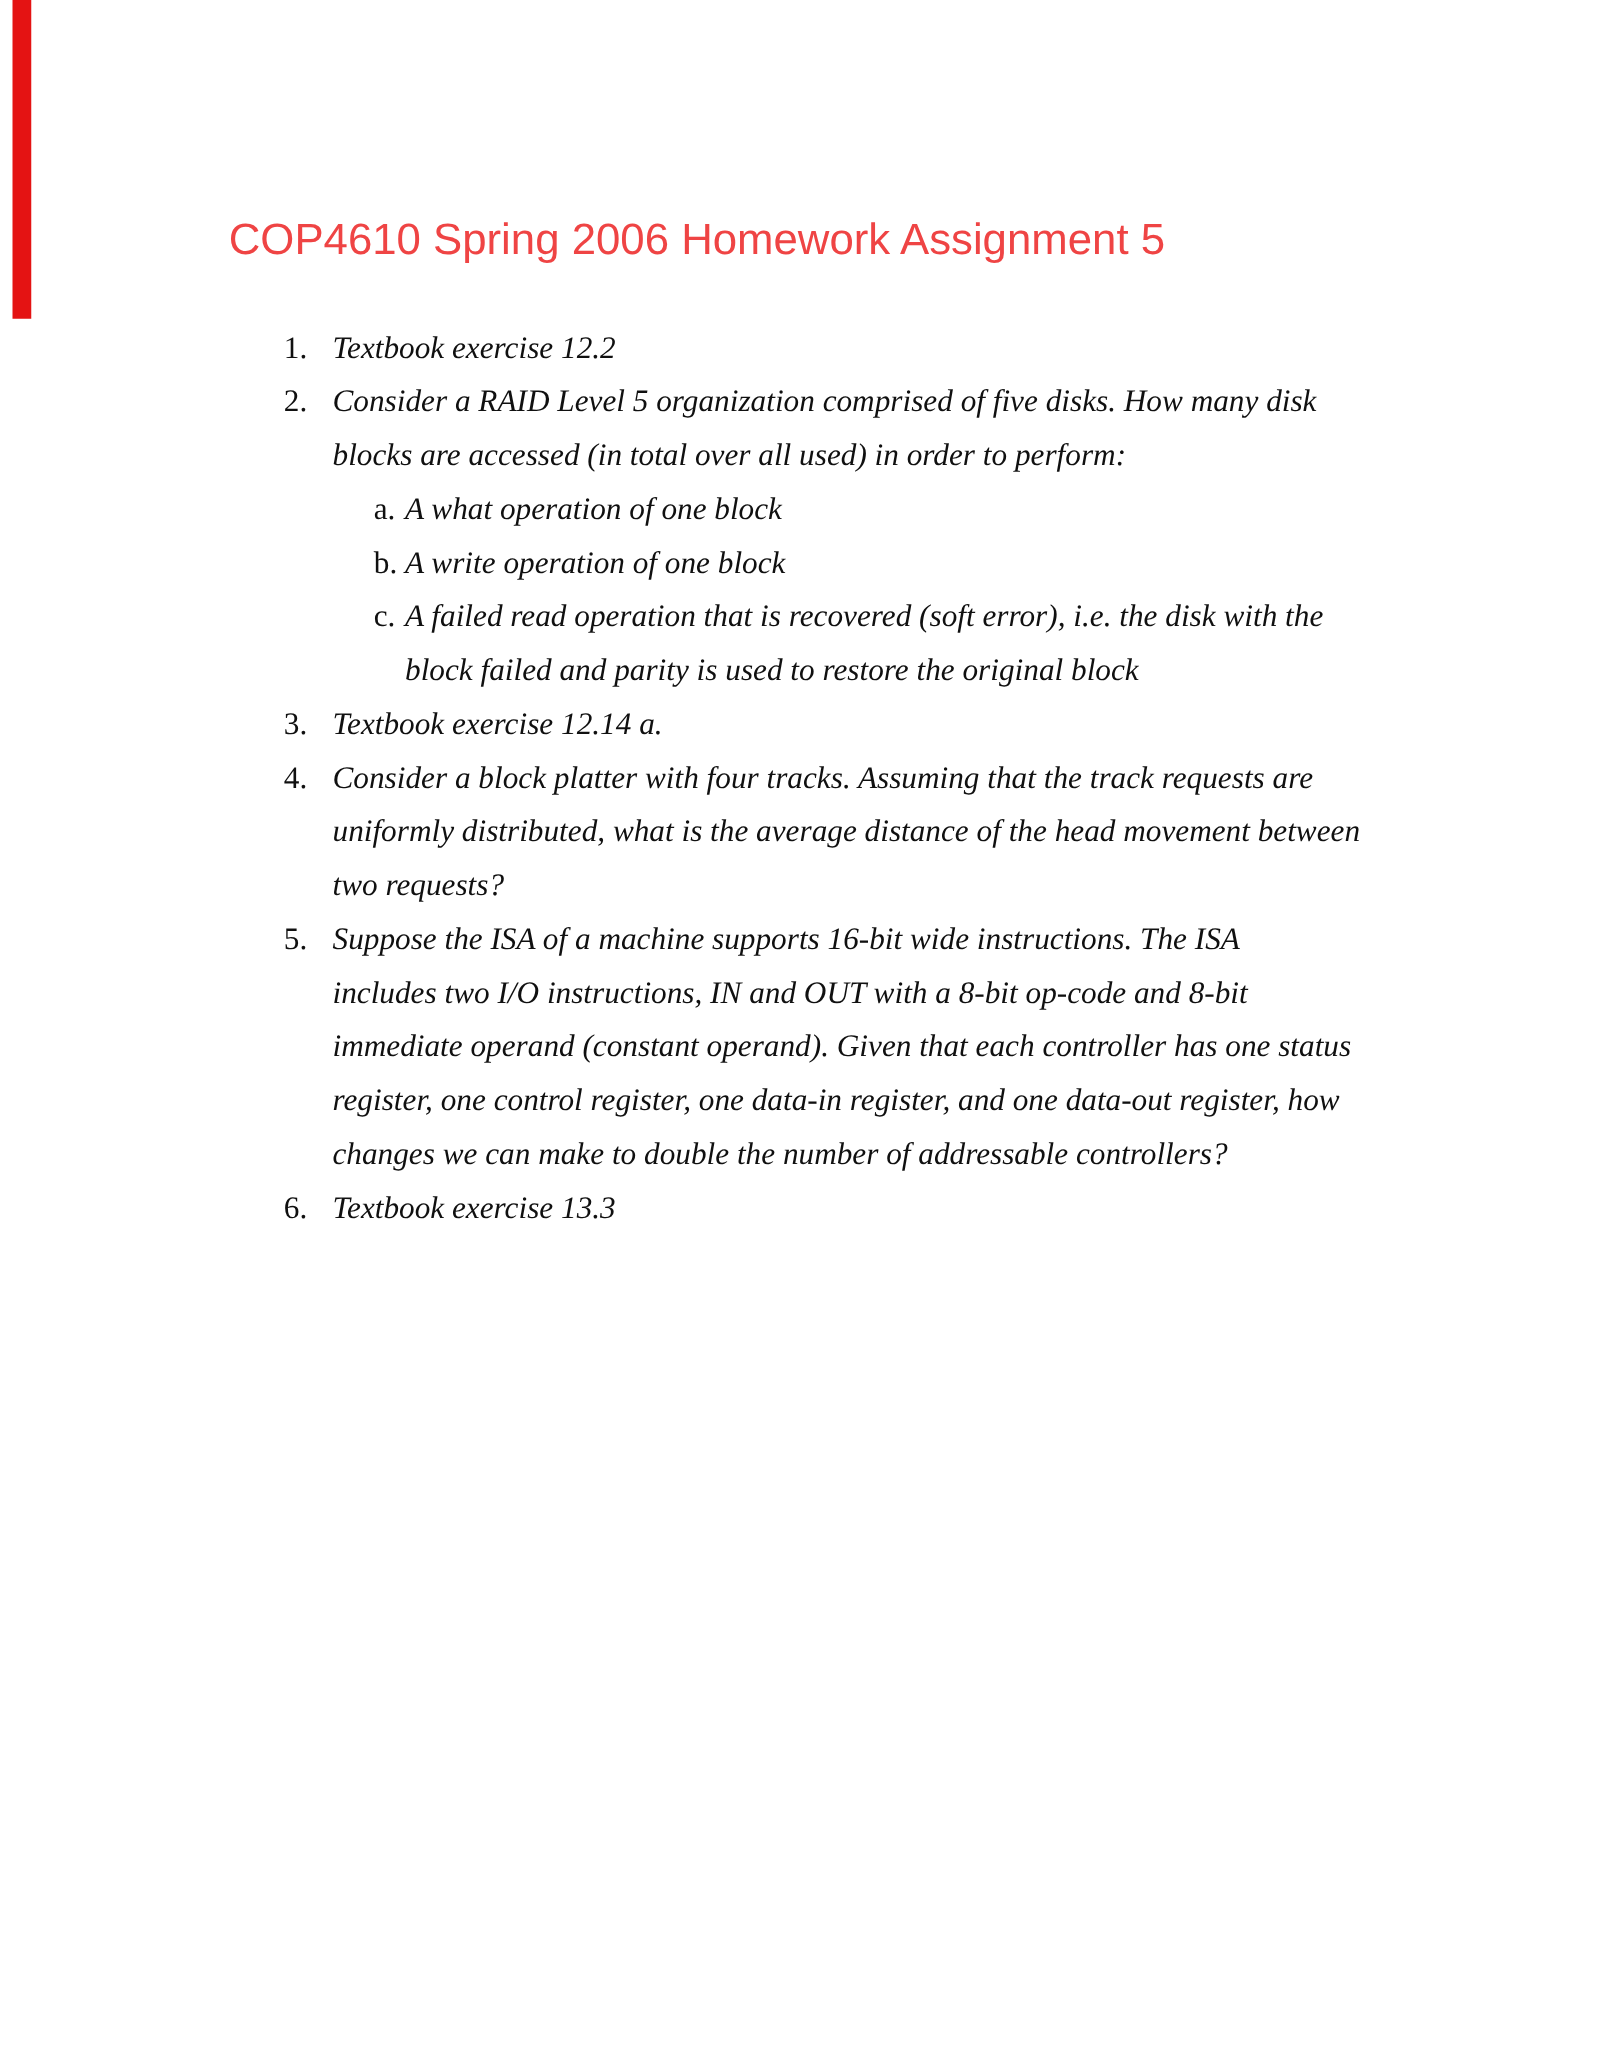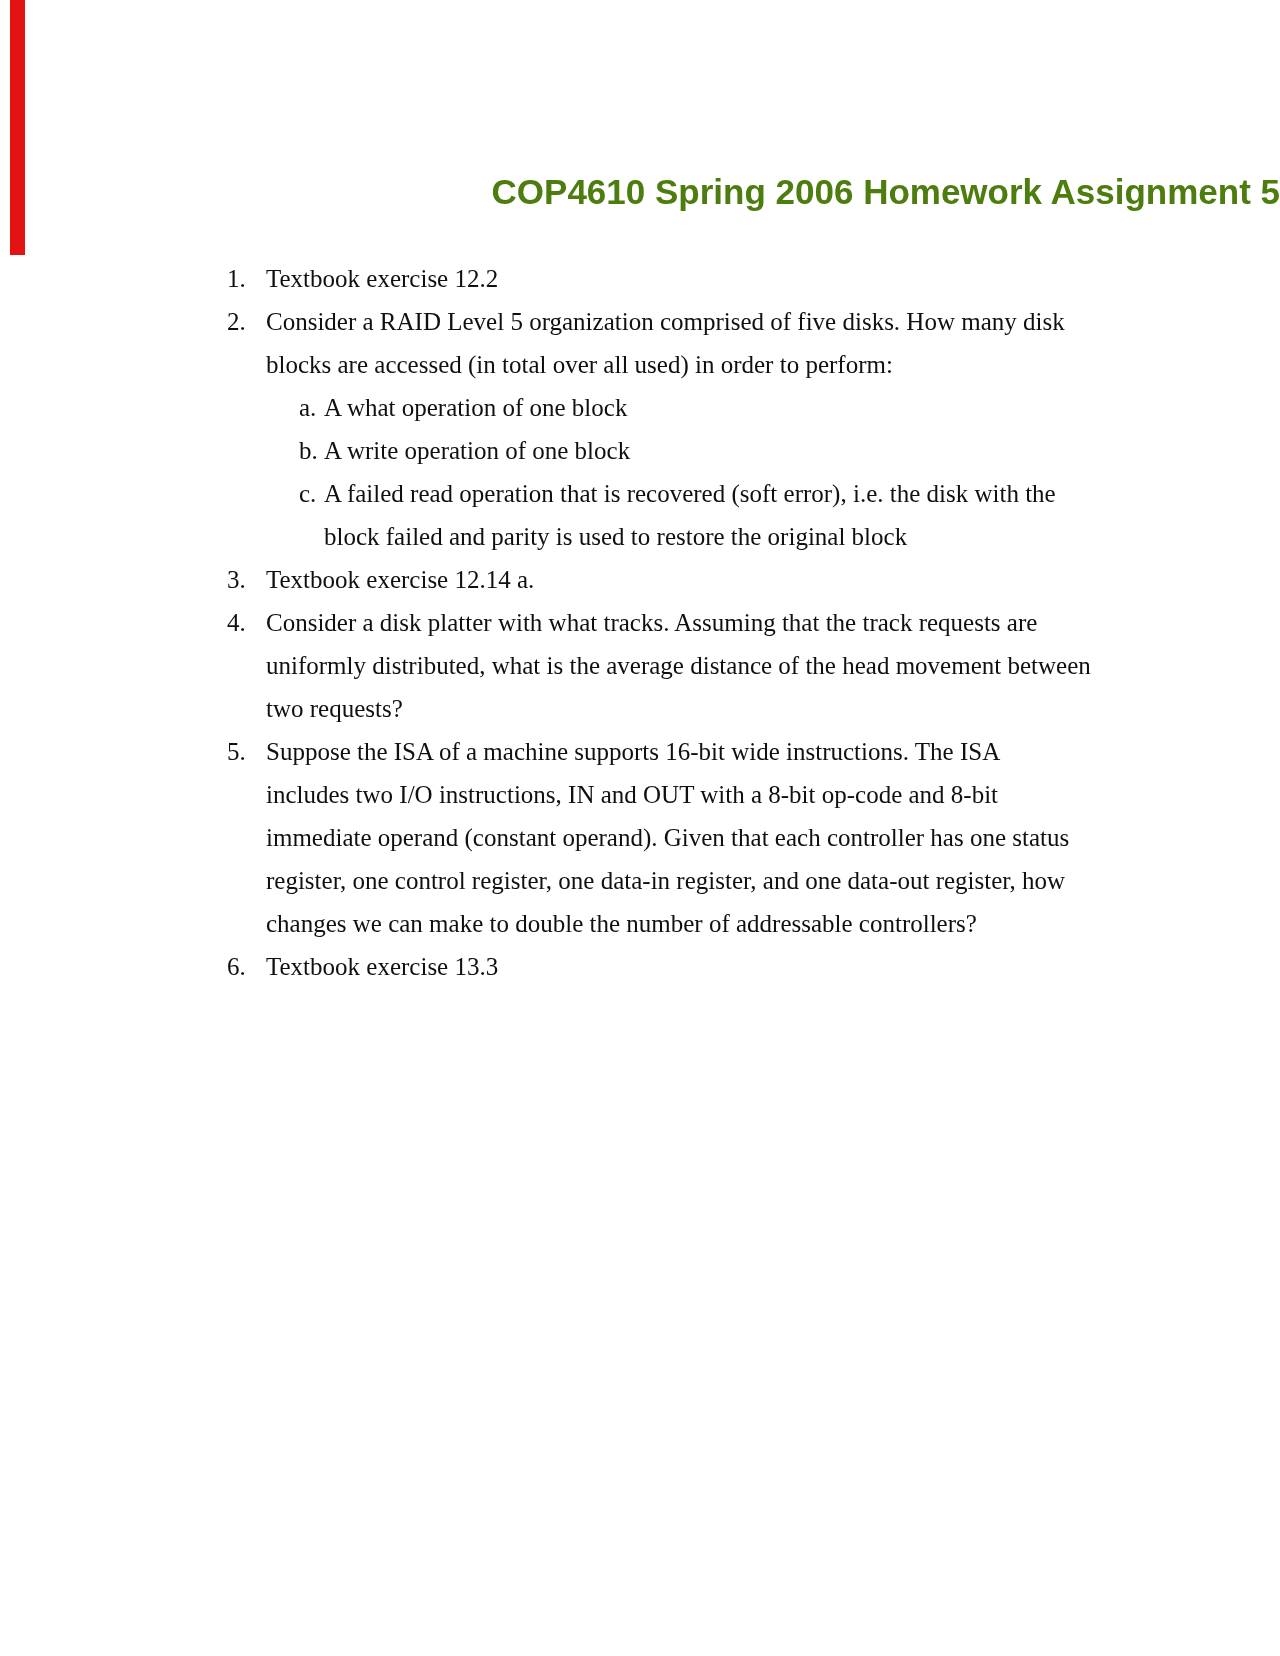--- a/index.html
+++ b/index.html
@@ -27,26 +27,25 @@
   .content {
     position: absolute;
     left: 183px;
     top: 0;
     width: 1097px;
   }
   .doc-title {
     margin: 0;
     padding-top: 170px;
     font-family: "Liberation Sans", "DejaVu Sans", sans-serif;
-    font-weight: 700;
+    font-weight: 400;
     font-size: 35px;
     line-height: 43px;
-    color: #4d7c0f;
+    color: #ef4444;
     white-space: nowrap;
-    text-align: right;
   }
   .intro {
     margin: 28px 0 0 0;
     font-size: 25px;
     line-height: 43px;
     white-space: nowrap;
   }
   .question-list {
     margin-top: 44px;
     font-size: 25px;
@@ -59,20 +58,21 @@
     top: 0;
     line-height: 43px;
   }
   .item.lvl1 .marker { left: 44px; }
   .item.lvl1 .lines  { margin-left: 83px; }
   .item.lvl2 .marker { left: 116px; }
   .item.lvl2 .lines  { margin-left: 141px; }
   .line {
     line-height: 43px;
     white-space: nowrap;
+    font-style: italic;
   }
 </style>
 </head>
 <body>
 
 <div class="page">
   <div class="edge-marker" style="background: rgb(228, 19, 19);"></div>
   <div class="content">
     <h1 class="doc-title">COP4610 Spring 2006 Homework Assignment 5</h1>
     <div class="question-list">
@@ -110,21 +110,21 @@
         </div>
         <div class="item lvl1">
           <span class="marker">3.</span>
           <div class="lines">
             <div class="line">Textbook exercise 12.14 a.</div>
           </div>
         </div>
         <div class="item lvl1">
           <span class="marker">4.</span>
           <div class="lines">
-            <div class="line">Consider a disk platter with what tracks. Assuming that the track requests are</div>
+            <div class="line">Consider a block platter with four tracks. Assuming that the track requests are</div>
             <div class="line">uniformly distributed, what is the average distance of the head movement between</div>
             <div class="line">two requests?</div>
           </div>
         </div>
         <div class="item lvl1">
           <span class="marker">5.</span>
           <div class="lines">
             <div class="line">Suppose the ISA of a machine supports 16-bit wide instructions. The ISA</div>
             <div class="line">includes two I/O instructions, IN and OUT with a 8-bit op-code and 8-bit</div>
             <div class="line">immediate operand (constant operand). Given that each controller has one status</div>

